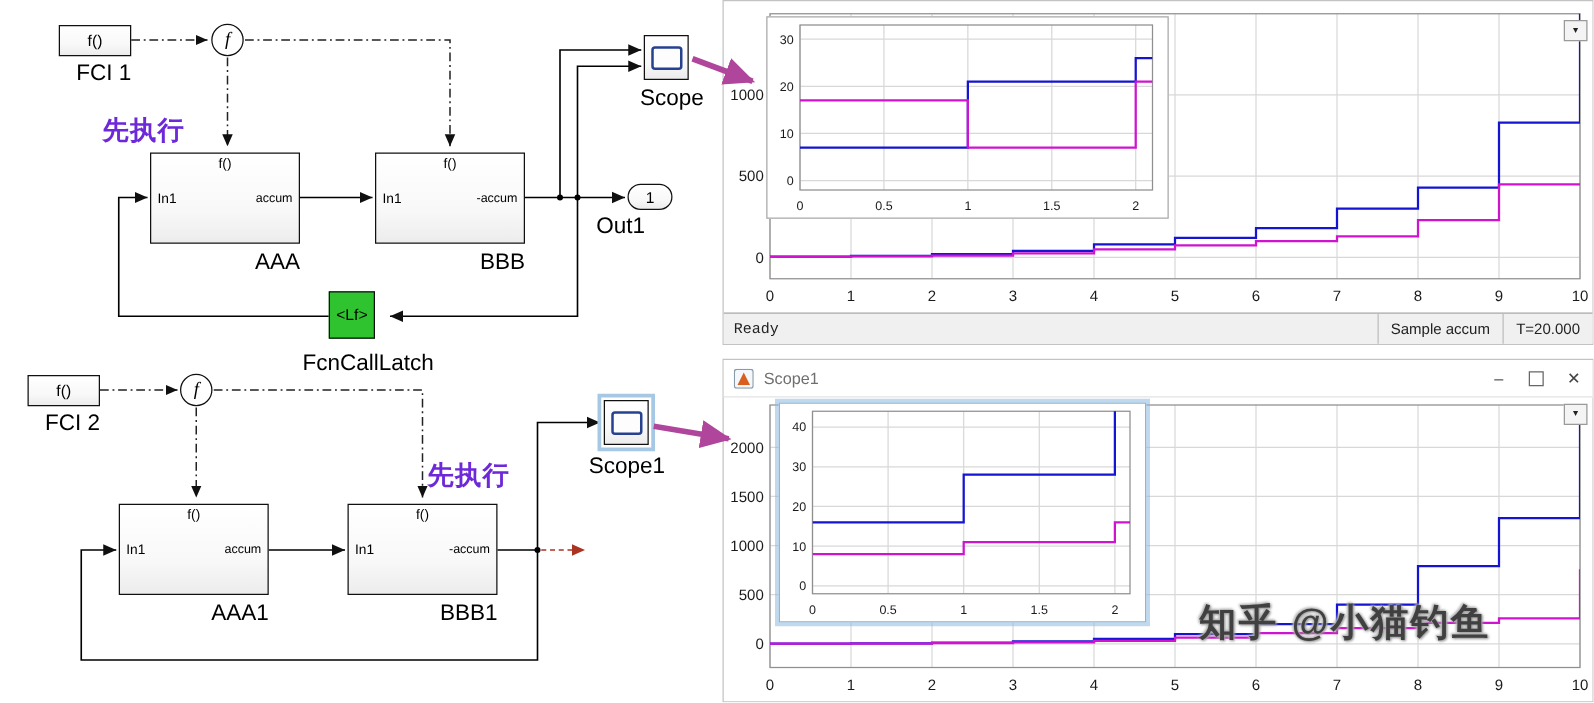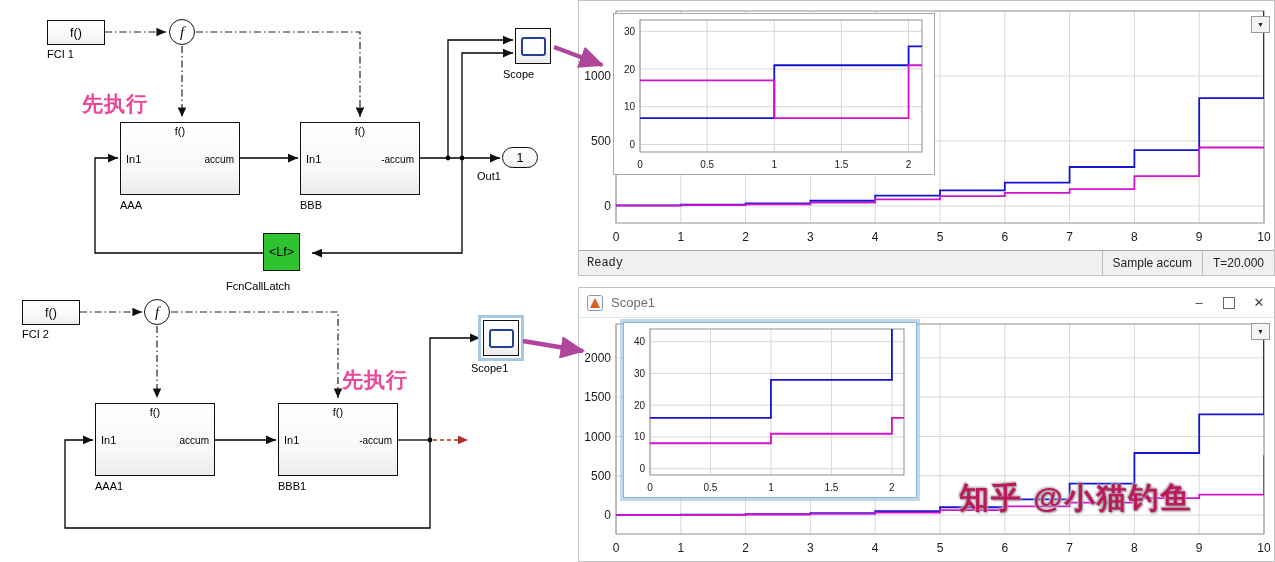--- a/index.html
+++ b/index.html
@@ -7,25 +7,25 @@
           font-family:"Liberation Sans",sans-serif;color:#000;}
   
   #diagram{position:absolute;left:0;top:0;width:578px;height:562px;z-index:5;}
   #wires{position:absolute;left:0;top:0;z-index:1;}
   .blk{position:absolute;box-sizing:border-box;border:1.5px solid #101010;z-index:2;
        background:linear-gradient(180deg,#ffffff 0%,#f8f8f8 65%,#ececec 100%);}
   .small-blk{display:flex;align-items:center;justify-content:center;font-size:12.5px;}
   .subsys .fcn{position:absolute;top:2px;left:0;right:0;text-align:center;font-size:11px;}
   .subsys .pin{position:absolute;left:5px;top:50%;transform:translateY(-50%);font-size:11px;}
   .subsys .pout{position:absolute;right:5px;top:50%;transform:translateY(-50%);font-size:10px;}
-  .blk-label{position:absolute;text-align:left;font-size:11px;z-index:2;}
+  .blk-label{position:absolute;text-align:right;font-size:18px;z-index:2;}
   .circ{position:absolute;width:26px;height:26px;border-radius:50%;border:1.5px solid #101010;
         background:#fff;display:flex;align-items:center;justify-content:center;z-index:2;
         font-family:"Liberation Serif",serif;font-style:italic;font-size:15px;box-sizing:border-box;}
-  .annot{position:absolute;font-weight:bold;font-size:21px;color:#ec4899;z-index:3;letter-spacing:1px;}
+  .annot{position:absolute;font-weight:bold;font-size:21px;color:#6d28d9;z-index:3;letter-spacing:1px;}
   .latch{background:#2FC42F;display:flex;align-items:center;justify-content:center;font-size:12.5px;}
   .oval{border-radius:11px;}
   .scopeblk{display:flex;align-items:center;justify-content:center;}
   .scopeblk .screen{width:21px;height:15px;border:2px solid #26418f;border-radius:3px;background:#fdfdfd;}
   .selected{box-shadow:0 0 0 2px #fff,0 0 0 5px #a6c8e4;}
   
   .scope-window{position:absolute;background:#fff;border:1px solid #c3c3c3;box-sizing:border-box;z-index:10;}
   .titlebar{height:30px;display:flex;align-items:center;background:#fff;border-bottom:1px solid #e3e3e3;
             padding-left:8px;box-sizing:border-box;}
   .titlebar .title{color:#6f6f6f;font-size:13px;margin-left:8px;}
@@ -34,21 +34,21 @@
   .maxbox{width:10px;height:10px;border:1.3px solid #666;display:inline-block;}
   .statusbar{position:absolute;left:0;right:0;bottom:0;height:24px;background:#f0f0f0;
              border-top:1px solid #ababab;display:flex;align-items:stretch;font-size:12px;color:#222;}
   .statusbar .cellL{flex:1;display:flex;align-items:center;padding-left:8px;font-family:Liberation Mono, monospace;}
   .statusbar .cell{display:flex;align-items:center;padding:0 10px;border-left:1px solid #bdbdbd;}
   .content{position:absolute;left:0;right:0;top:30px;bottom:0;}
   .inset{position:absolute;background:#fff;border:1px solid #a8a8a8;z-index:12;}
   .inset.selected-inset{border:1px solid #8ab6d8;box-shadow:0 0 0 3px rgba(140,185,225,0.55);}
   .dropbtn{position:absolute;width:17px;height:15px;background:#f4f4f4;border:1px solid #9a9a9a;
            font-size:7px;display:flex;align-items:center;justify-content:center;color:#222;z-index:13;}
-  .watermark{position:absolute;font-size:30px;font-weight:bold;color:#be185d;letter-spacing:2px;z-index:14;
+  .watermark{position:absolute;font-size:30px;font-weight:bold;color:#404040;letter-spacing:2px;z-index:14;
              text-shadow:1px 1px 2px #9a9a9a,-1px -1px 2px #b5b5b5,0 0 3px #aaa;}
   svg text{font-family:"Liberation Sans",sans-serif;}
   #overlay{position:absolute;left:0;top:0;z-index:40;pointer-events:none;}
 </style>
 </head>
 <body>
 
 <div id="canvas">
 
   <div id="diagram">

